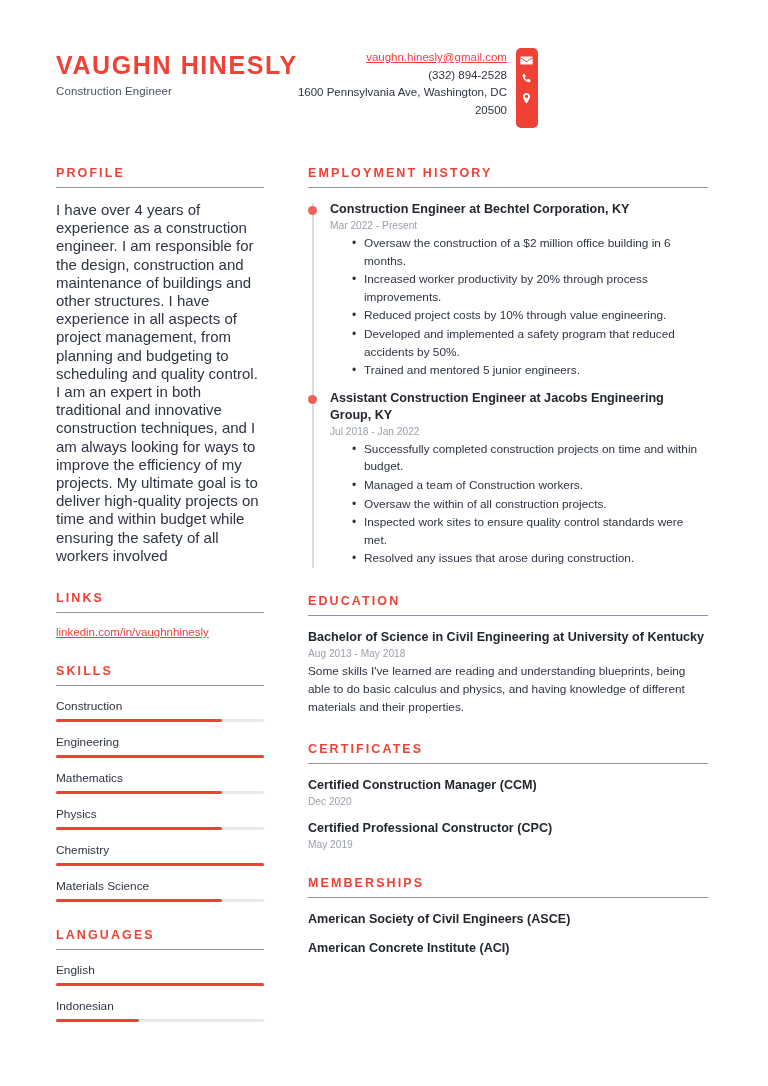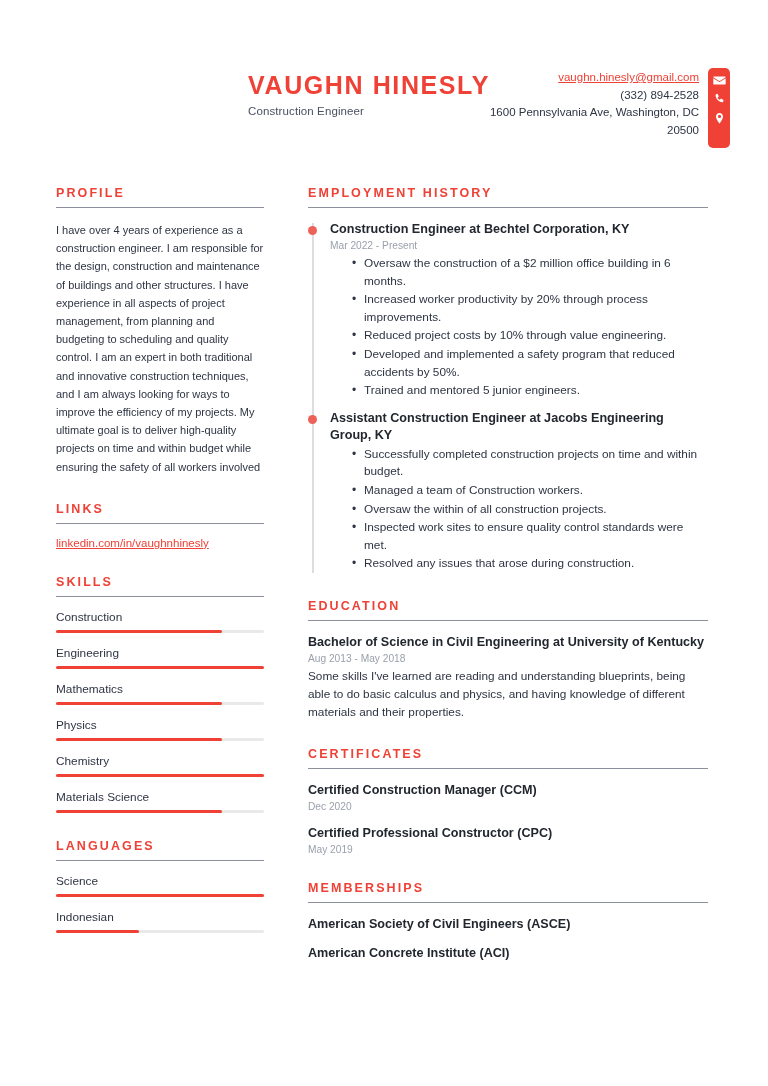--- a/index.html
+++ b/index.html
@@ -20,24 +20,24 @@
     width: 768px;
     height: 1086px;
     box-sizing: border-box;
     background: #fff;
     overflow: hidden;
   }
 
   
   .header {
     position: relative;
-    padding: 68px 38px 0 56px;
+    padding: 48px 38px 0 56px;
     display: flex;
     align-items: flex-start;
-    justify-content: flex-end;
+    justify-content: flex-start;
   }
   .identity { padding-top: 4px; }
   .full-name {
     font-size: 25px;
     font-weight: bold;
     letter-spacing: 1.6px;
     color: #ef4136;
     line-height: 1.1;
     margin: 0 0 5px 0;
     white-space: nowrap;
@@ -107,21 +107,21 @@
     text-transform: uppercase;
   }
   .section-rule {
     height: 0;
     border-top: 1.6px solid #8c909c;
     margin-bottom: 13px;
   }
 
   
   .profile-text {
-    font-size: 11px;
+    font-size: 15px;
     line-height: 18.2px;
     color: #2e3443;
     margin: 0;
   }
 
   
   .link-item {
     font-size: 11.5px;
     color: #ef4136;
     text-decoration: underline;
@@ -319,21 +319,21 @@
             <div class="bar-fill" style="width: 80%;"></div>
           </div>
         </div>
       </div>
 
       <div class="section">
         <div class="section-title">LANGUAGES</div>
         <div class="section-rule"></div>
 
         <div class="bar-item">
-          <div class="bar-label">Science</div>
+          <div class="bar-label">English</div>
           <div class="bar-track">
             <div class="bar-fill" style="width: 100%;"></div>
           </div>
         </div>
         <div class="bar-item">
           <div class="bar-label">Indonesian</div>
           <div class="bar-track">
             <div class="bar-fill" style="width: 40%;"></div>
           </div>
         </div>
@@ -357,20 +357,21 @@
               <li>Increased worker productivity by 20% through process improvements.</li>
               <li>Reduced project costs by 10% through value engineering.</li>
               <li>Developed and implemented a safety program that reduced accidents by 50%.</li>
               <li>Trained and mentored 5 junior engineers.</li>
             </ul>
           </div>
 
           <div class="tl-entry">
             <span class="tl-dot"></span>
             <p class="entry-title">Assistant Construction Engineer at Jacobs Engineering Group, KY</p>
+            <p class="entry-date">Jul 2018 - Jan 2022</p>
             <ul class="entry-list">
               <li>Successfully completed construction projects on time and within budget.</li>
               <li>Managed a team of Construction workers.</li>
               <li>Oversaw the within of all construction projects.</li>
               <li>Inspected work sites to ensure quality control standards were met.</li>
               <li>Resolved any issues that arose during construction.</li>
             </ul>
           </div>
         </div>
       </div>

